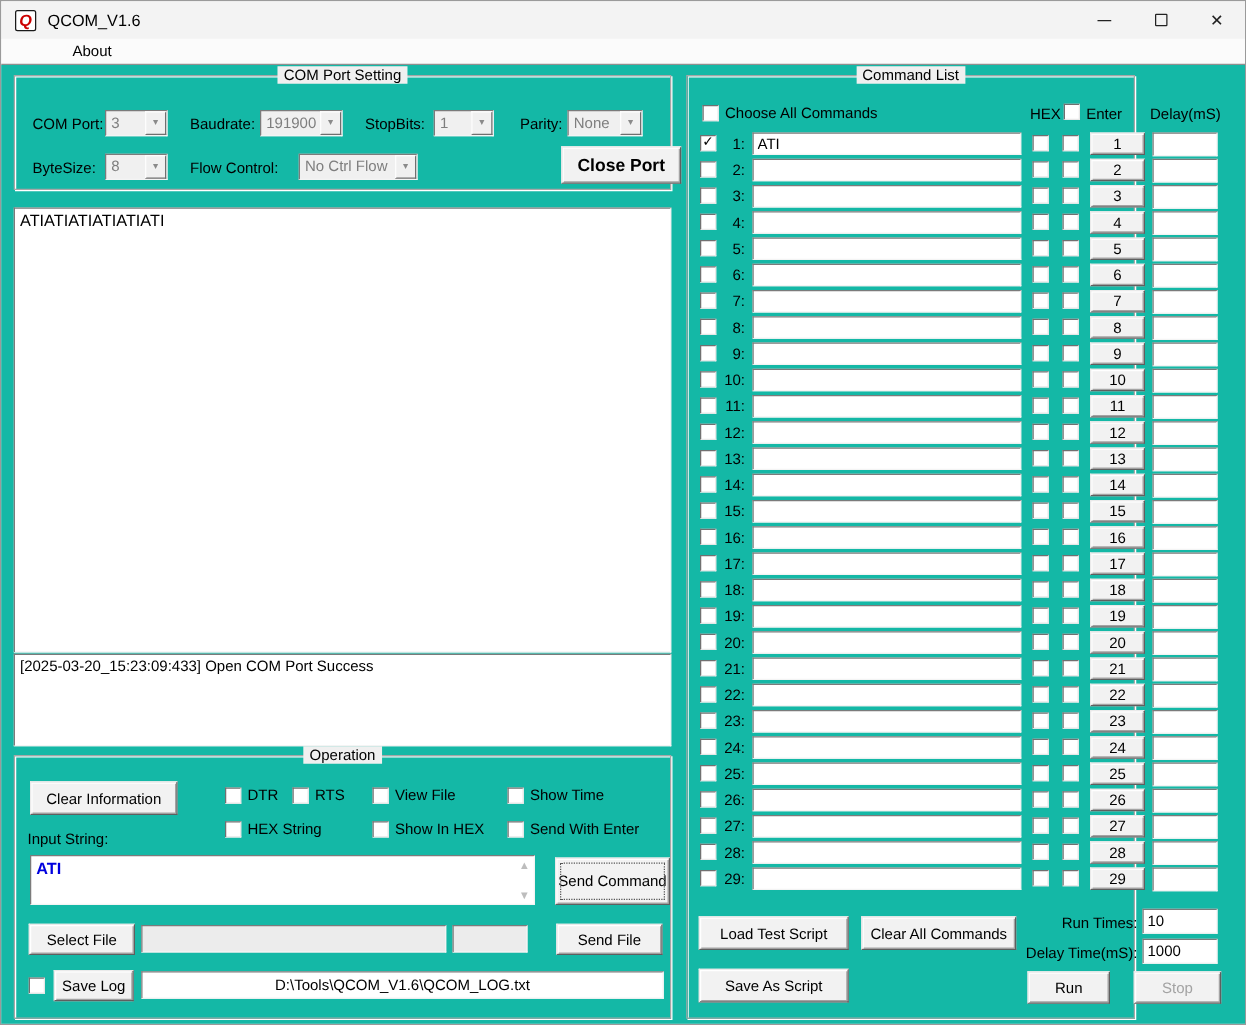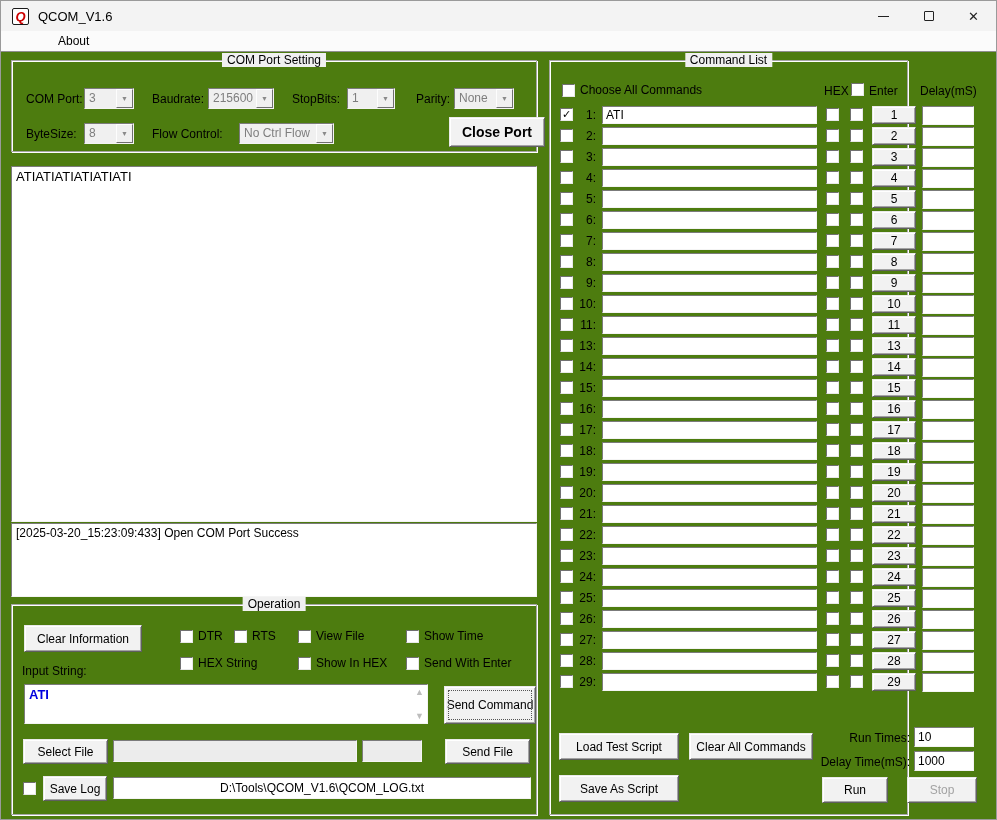--- a/index.html
+++ b/index.html
@@ -28,21 +28,21 @@
   .glyph-min { width: 11px; height: 1px; background: #222; display: inline-block; }
   .glyph-max { width: 10px; height: 10px; border: 1px solid #222; display: inline-block; border-radius: 1px; }
   .glyph-close { font-size: 13px; line-height: 1; }
   
   .menubar {
     height: 21px; background: #fbfbfb; display: flex; align-items: center;
     border-bottom: 1px solid #8f8f8f;
   }
   .menu-item { padding: 0 9px; font-size: 12px; margin-left: 48px; }
   
-  .content { position: relative; width: 100%; height: 767px; background: #4d7c0f; }
+  .content { position: relative; width: 100%; height: 767px; background: #14b8a6; }
   
   .group {
     position: absolute; border: 1px solid #a6a6a6;
     box-shadow: inset 1px 1px 0 #ffffff, 1px 1px 0 #ffffff;
   }
   .legend {
     position: absolute; top: -8px; left: 50%; transform: translateX(-50%);
     background: #f0f0f0; padding: 0 5px; font-size: 12px; white-space: nowrap;
   }
   
@@ -141,21 +141,21 @@
       <span class="legend">COM Port Setting</span>
 
       <span class="field-label" style="left:14px; top:31px;">COM Port:</span>
       <div class="combo" style="left:72px; top:27px; width:50px;">
         <span class="val">3</span>
         <span class="drop">▼</span>
       </div>
 
       <span class="field-label" style="left:140px; top:31px;">Baudrate:</span>
       <div class="combo" style="left:196px; top:27px; width:66px;">
-        <span class="val">215600</span>
+        <span class="val">191900</span>
         <span class="drop">▼</span>
       </div>
 
       <span class="field-label" style="left:280px; top:31px;">StopBits:</span>
       <div class="combo" style="left:335px; top:27px; width:48px;">
         <span class="val">1</span>
         <span class="drop">▼</span>
       </div>
 
       <span class="field-label" style="left:404px; top:31px;">Parity:</span>
@@ -348,20 +348,29 @@
             <span class="cbbox rowsel"></span>
             <span class="rownum">11:</span>
             <input class="sunken cmd-input" style="">
             <span class="cbbox hexcb"></span>
             <span class="cbbox entercb"></span>
             <div class="btn numbtn">11</div>
             <input class="sunken delay-input" style="">
           </div>
           <div class="cmd-row">
             <span class="cbbox rowsel"></span>
+            <span class="rownum">12:</span>
+            <input class="sunken cmd-input" style="">
+            <span class="cbbox hexcb"></span>
+            <span class="cbbox entercb"></span>
+            <div class="btn numbtn">12</div>
+            <input class="sunken delay-input" style="">
+          </div>
+          <div class="cmd-row">
+            <span class="cbbox rowsel"></span>
             <span class="rownum">13:</span>
             <input class="sunken cmd-input" style="">
             <span class="cbbox hexcb"></span>
             <span class="cbbox entercb"></span>
             <div class="btn numbtn">13</div>
             <input class="sunken delay-input" style="">
           </div>
           <div class="cmd-row">
             <span class="cbbox rowsel"></span>
             <span class="rownum">14:</span>

